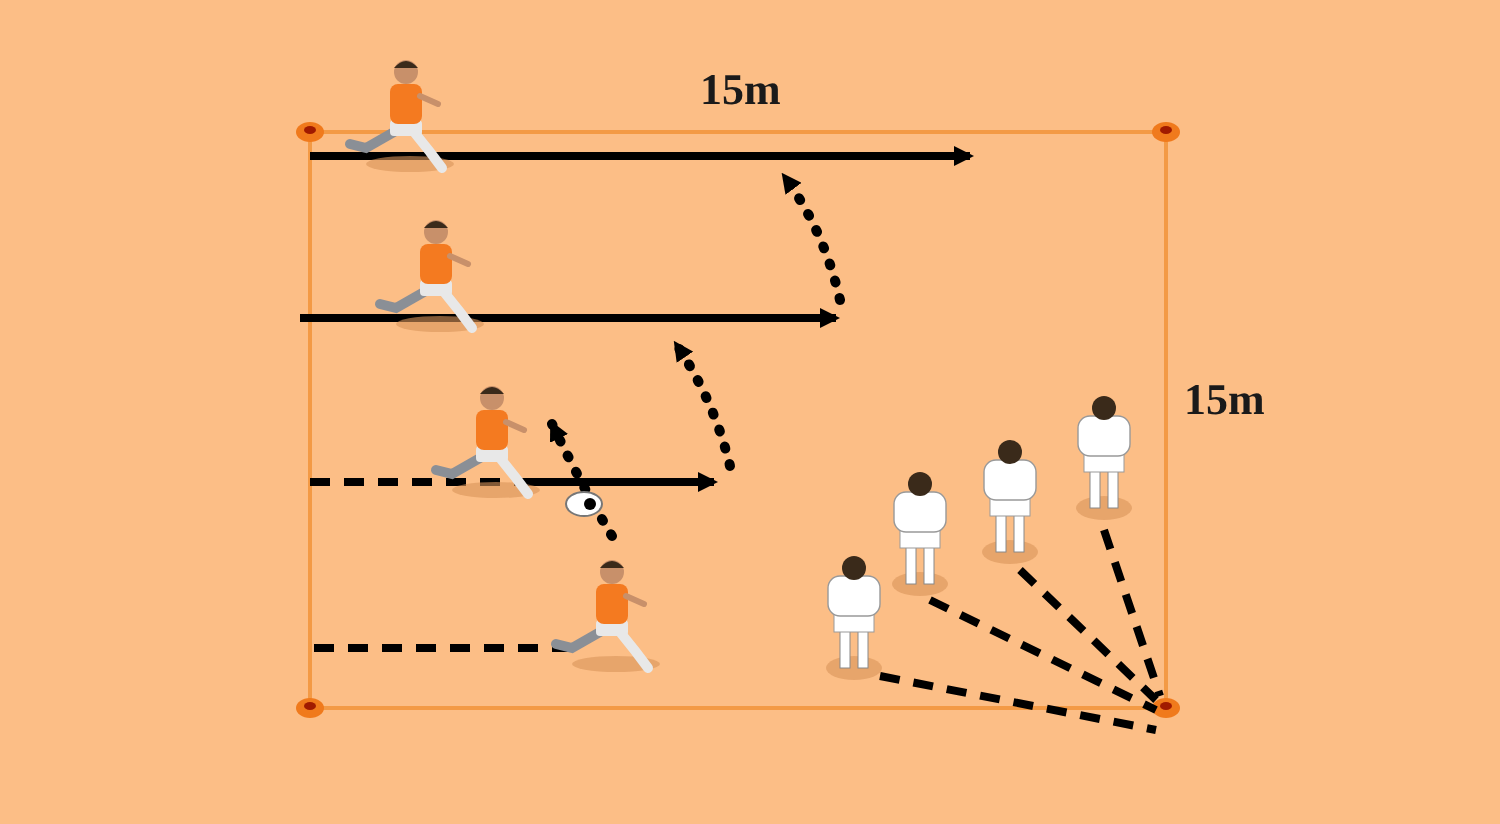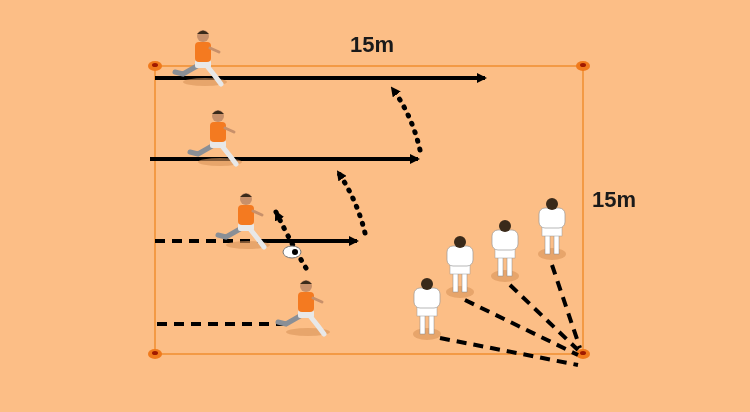--- a/index.html
+++ b/index.html
@@ -1,18 +1,18 @@
 <!DOCTYPE html>
 <html><head>
 <meta charset="utf-8">
 <style>
   html,body{margin:0;padding:0;}
   body{width:750px;height:412px;background:#fcbe86;overflow:hidden;position:relative;font-family:"Liberation Sans",sans-serif;}
   svg{position:absolute;left:0;top:0;}
-  .label{position:absolute;font-weight:bold;font-size:22px;color:#1a1a1a;}
+  .label{position:absolute;font-weight:bold;font-size:22px;color:#1a1a1a;font-family:Liberation Serif, serif;}
 </style>
 </head>
 <body>
 
 <svg width="750" height="412">
   <defs>
     <marker id="ah" markerWidth="10" markerHeight="10" refX="8" refY="5" orient="auto" markerUnits="userSpaceOnUse">
       <path d="M0,0 L10,5 L0,10 z" fill="#000"></path>
     </marker>
     <g id="cone">

